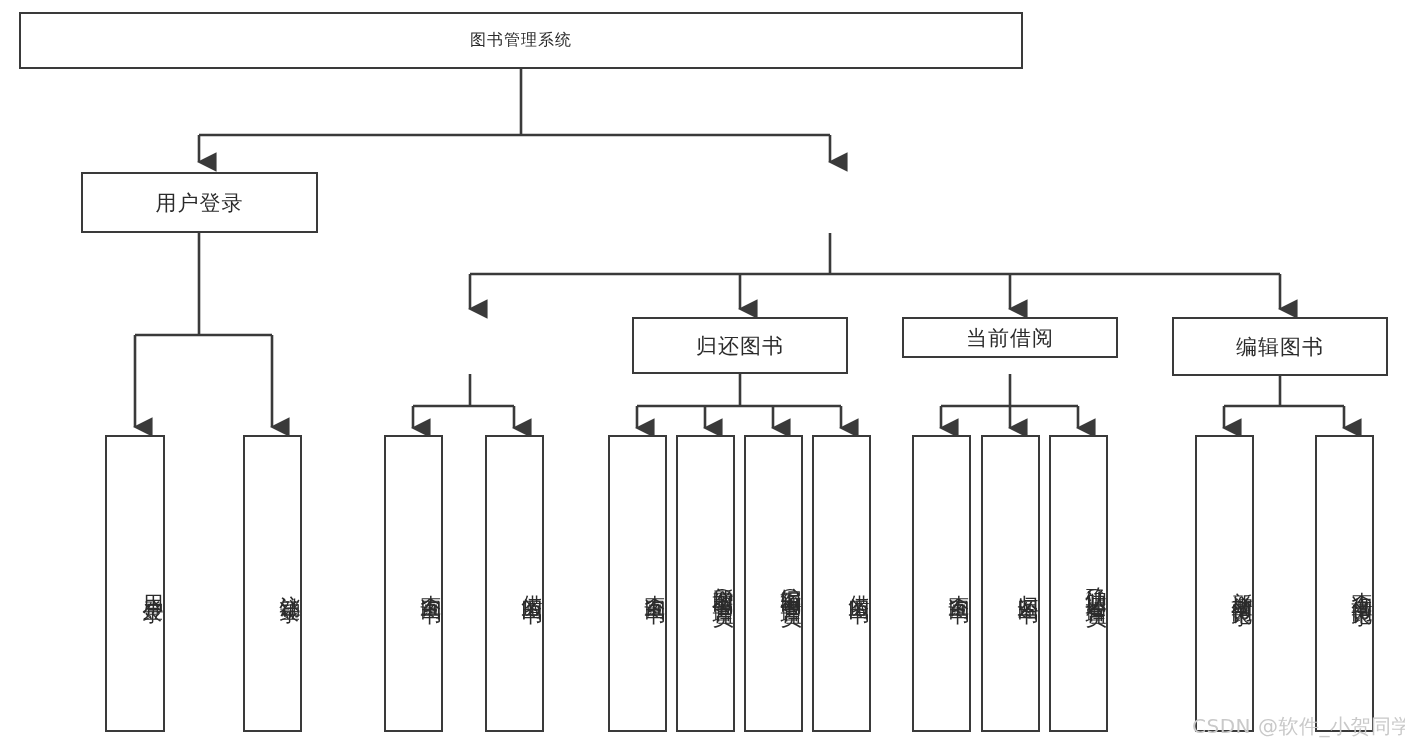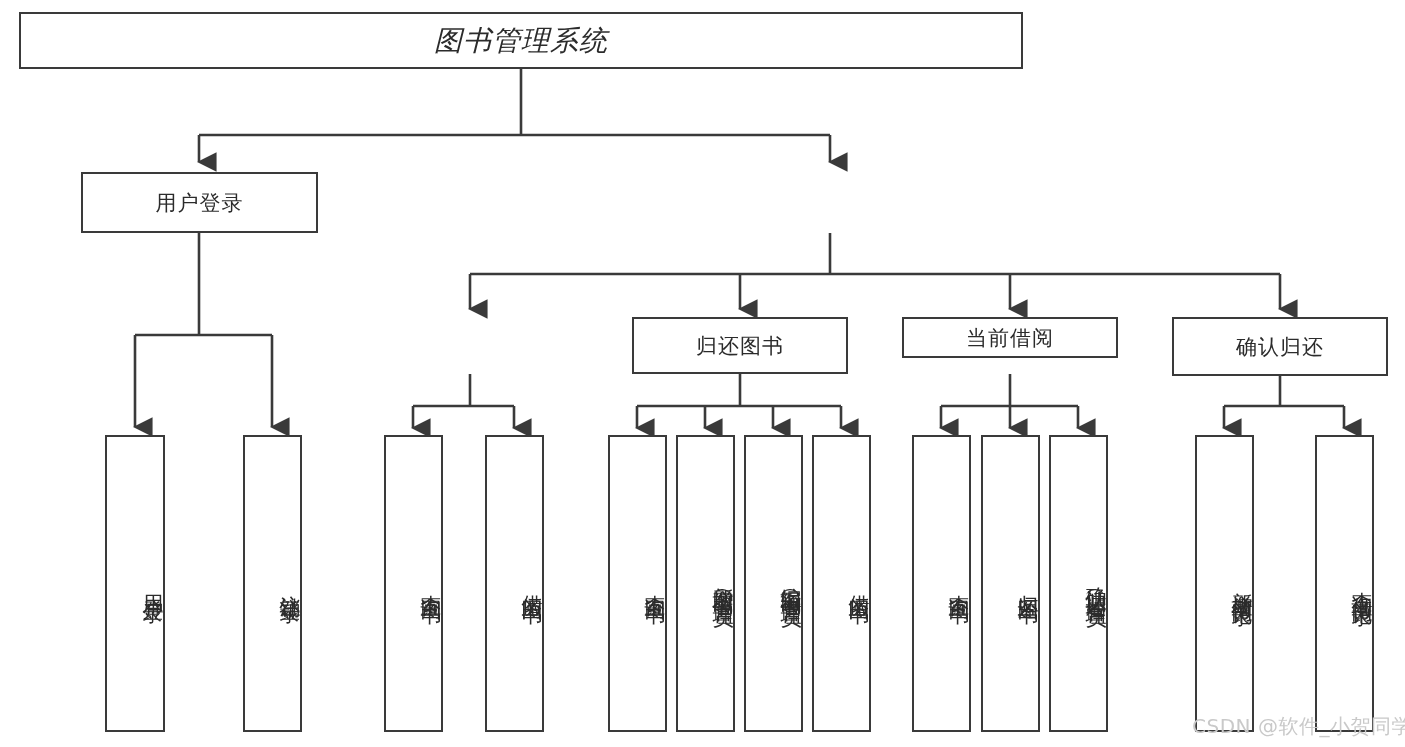--- a/index.html
+++ b/index.html
@@ -26,21 +26,21 @@
     padding-top:6px;
     padding-bottom:6px;
     align-items:flex-start;
     justify-content:center;
   }
   .node.vert .vtxt{
     writing-mode:vertical-rl;
     text-orientation:upright;
     line-height:1.0;
   }
-  .node.root{ font-size:28px;font-style:italic; }
+  .node.root{ font-size:16px; }
 
   .watermark{
     position:absolute;
     color:#c9c9c9;
     font-size:20px;
     letter-spacing:0.5px;
     white-space:nowrap;
     pointer-events:none;
   }
 </style>
@@ -107,21 +107,21 @@
     <span>用户登录</span>
   </div>
 
   <div class="node horiz" style="left:632px;top:317px;width:216px;height:57px;">
     <span>归还图书</span>
   </div>
   <div class="node horiz" style="left:902px;top:317px;width:216px;height:41px;">
     <span>当前借阅</span>
   </div>
   <div class="node horiz" style="left:1172px;top:317px;width:216px;height:59px;">
-    <span>确认归还</span>
+    <span>编辑图书</span>
   </div>
 
   <div class="node vert" style="left:105px;top:435px;width:60px;height:297px;">
     <span class="vtxt">用户登录</span>
   </div>
   <div class="node vert" style="left:243px;top:435px;width:59px;height:297px;">
     <span class="vtxt">注销登录</span>
   </div>
 
   <div class="node vert" style="left:384px;top:435px;width:59px;height:297px;">

